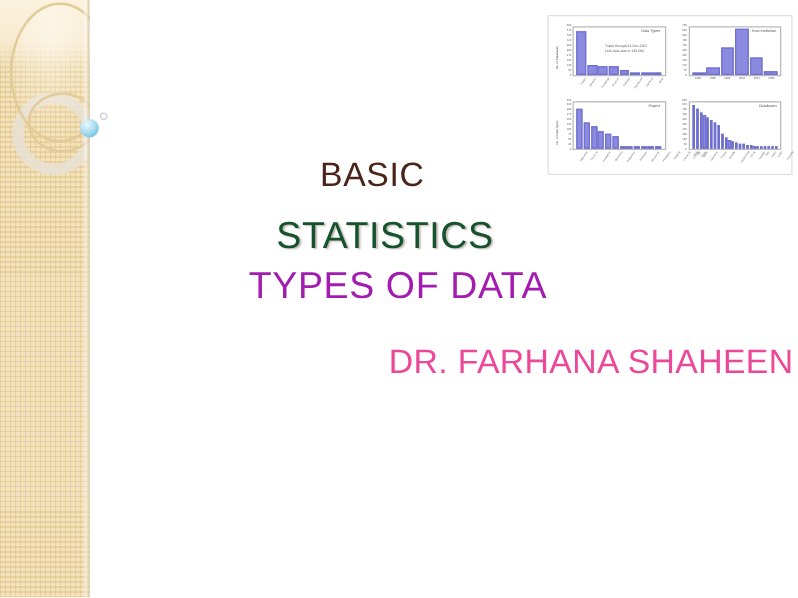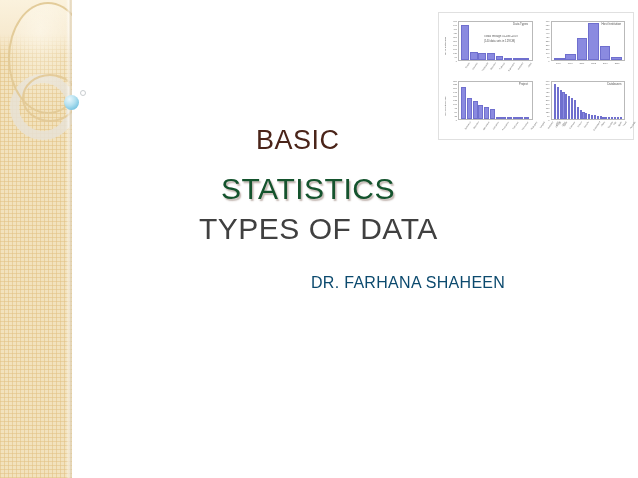--- a/index.html
+++ b/index.html
@@ -128,28 +128,28 @@
     top: 172px;
     font-size: 30px;
     color: #14532d;
     letter-spacing: 0.5px;
     text-shadow: 1.5px 1.5px 1.5px rgba(120,90,80,0.45);
   }
   #line-types {
     left: 127px;
     top: 212px;
     font-size: 30px;
-    color: #404040;
+    color: #a21caf;
     letter-spacing: 0.5px;
   }
   #line-author {
     left: 239px;
     top: 274px;
-    font-size: 16px;
-    color: #0c4a6e;
+    font-size: 27px;
+    color: #ec4899;
     letter-spacing: 0.3px;
   }
 
   
   #figure {
     position: absolute;
     left: 438px;
     top: 12px;
     width: 196px;
     height: 128px;

